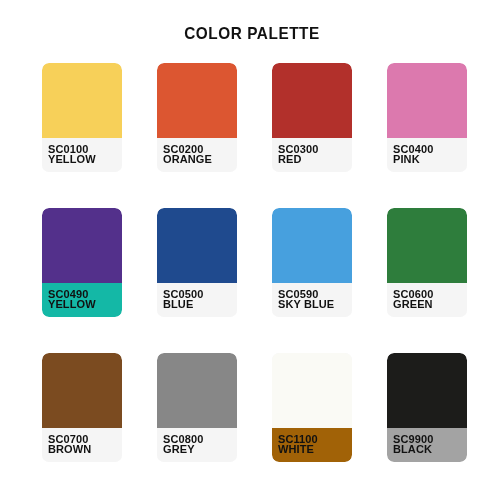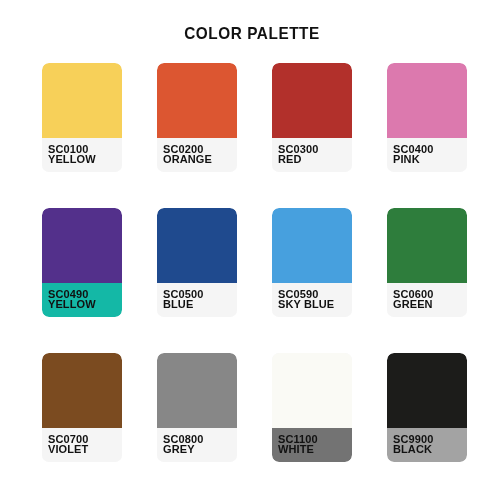--- a/index.html
+++ b/index.html
@@ -176,37 +176,37 @@
         </div>
       </div>
     </div>
 
     <div class="row">
       <div class="cell">
         <div class="swatch-card">
           <div class="swatch-color" style="background-color: rgb(123, 75, 32);"></div>
           <div class="swatch-label" style="background-color: rgb(245, 245, 245);">
             <span class="code">SC0700</span>
-            <span class="name">VIOLET</span>
+            <span class="name">BROWN</span>
           </div>
         </div>
       </div>
       <div class="cell">
         <div class="swatch-card">
           <div class="swatch-color" style="background-color: rgb(135, 135, 135);"></div>
           <div class="swatch-label" style="background-color: rgb(245, 245, 245);">
             <span class="code">SC0800</span>
             <span class="name">GREY</span>
           </div>
         </div>
       </div>
       <div class="cell">
         <div class="swatch-card">
           <div class="swatch-color" style="background-color: rgb(250, 250, 245);"></div>
-          <div class="swatch-label" style="background-color: #737373;">
+          <div class="swatch-label" style="background-color: #a16207;">
             <span class="code">SC1100</span>
             <span class="name">WHITE</span>
           </div>
         </div>
       </div>
       <div class="cell">
         <div class="swatch-card">
           <div class="swatch-color" style="background-color: rgb(28, 28, 26);"></div>
           <div class="swatch-label" style="background-color: #a3a3a3;">
             <span class="code">SC9900</span>

